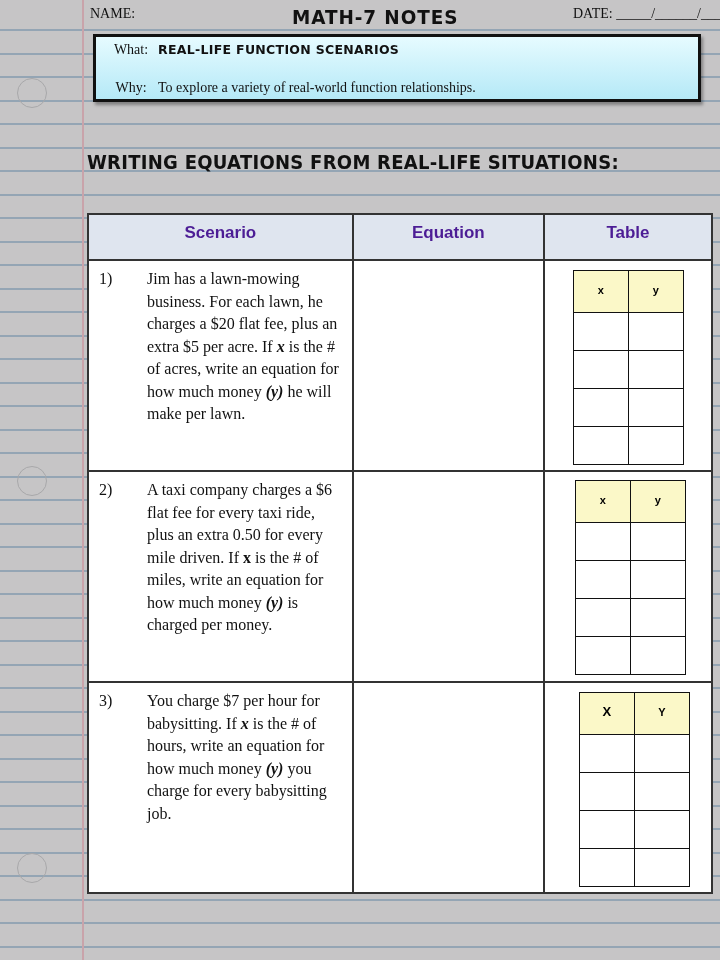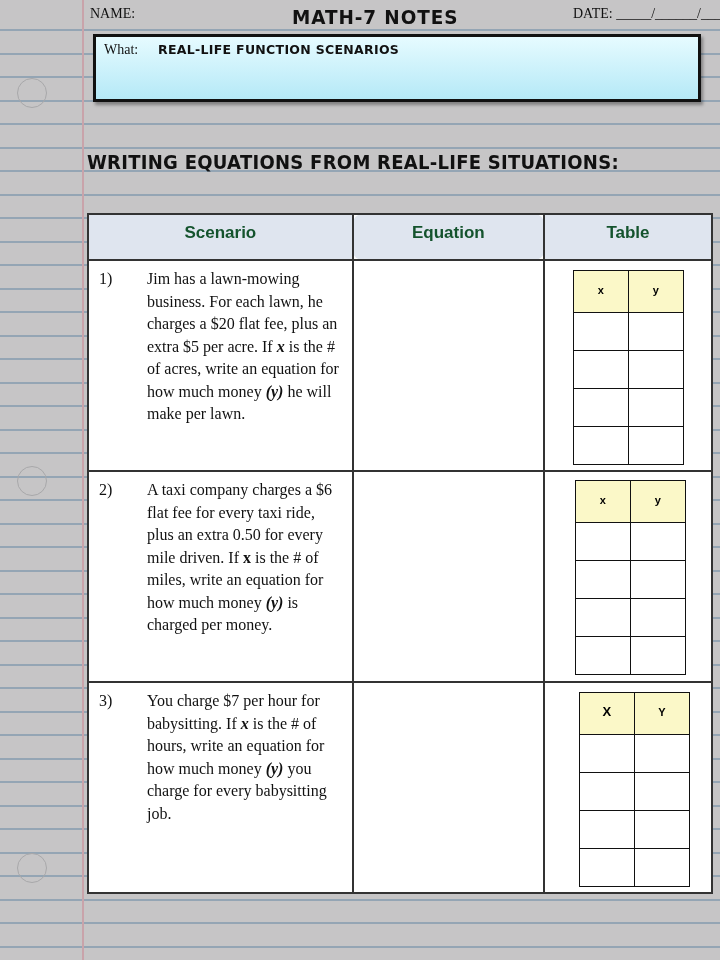--- a/index.html
+++ b/index.html
@@ -13,39 +13,39 @@
   .margin-line { position:absolute; left:82px; top:0; width:2px; height:960px; background:#c9a3aa; }
   .hole { position:absolute; left:17px; width:30px; height:30px; border:1.5px solid #a8a8aa; border-radius:50%; box-sizing:border-box; }
   .name-label { position:absolute; left:90px; top:6px; font-size:14px; color:#111; font-family:"Liberation Serif", serif; }
   .page-title { position:absolute; left:292px; top:5px; font-size:20px; font-weight:900; letter-spacing:1px; color:#111; font-family:"DejaVu Sans", sans-serif; transform:scaleX(0.92); transform-origin:left; }
   .date-label { position:absolute; left:537px; top:6px; font-size:14px; color:#111; font-family:"Liberation Serif", serif; white-space:nowrap;margin-left:36px; }
   .objective-box {
     position:absolute; left:93px; top:34px; width:608px; height:68px; box-sizing:border-box;
     border:3px solid #111; background:linear-gradient(to bottom,#e6fbff,#b5e9f7);
     box-shadow:2px 3px 3px rgba(0,0,0,0.35);
   }
-  .obj-row { position:absolute; left:8px; font-size:14px; color:#111; font-family:"Liberation Serif", serif; }
+  .obj-row { position:absolute; left:8px; font-size:14px; color:#111; font-family:"Liberation Serif", serif;text-align:center; }
   .obj-row .lbl { display:inline-block; width:54px; }
   .what-row { top:5px; }
   .why-row { top:43px; }
   .what-val { font-family:"DejaVu Sans", sans-serif; font-weight:900; font-size:12.5px; letter-spacing:0.3px; }
   .section-heading {
     position:absolute; left:87px; top:150px; font-size:20px; font-weight:900; color:#111;
     font-family:"DejaVu Sans", sans-serif; letter-spacing:0.3px; white-space:nowrap;
     transform:scaleX(0.9); transform-origin:left;
   }
   table.main {
     position:absolute; left:87px; top:213px; width:626px; border-collapse:collapse; background:#fff;
   }
   table.main th, table.main td { border:2px solid #333; padding:0; vertical-align:top; }
   table.main th {
-    background:#dfe5ef; height:46px; font-family:"Liberation Sans", sans-serif; font-size:17px; font-weight:bold; color:#14532d;
+    background:#dfe5ef; height:46px; font-family:"Liberation Sans", sans-serif; font-size:17px; font-weight:bold; color:#4c1d95;
     vertical-align:top; padding-top:8px; box-sizing:border-box;
   }
-  .col-s { width:263px; } .col-e { width:190px;border-radius:9px; } .col-t { width:167px;margin-left:36px; }
+  .col-s { width:263px; } .col-e { width:190px; } .col-t { width:167px;margin-left:36px; }
   tr.row td { height:209px; }
   .scenario { display:flex; padding:7px 8px 0 10px; font-size:16px; line-height:22.5px; color:#111; font-family:"Liberation Serif", serif; }
   .scenario .num { width:36px; flex:none; }
   .scenario .txt { flex:1;margin-left:12px; }
   .var { font-style:italic; font-weight:bold; }
   .tcell { position:relative; }
   table.xy { position:absolute; border-collapse:collapse; }
   table.xy td { border:1.5px solid #111; width:54px; height:37px; background:#fff; }
   table.xy td.h { background:#fbf8c8; height:37px; font-family:"Liberation Sans", sans-serif; font-weight:bold; font-size:11px; text-align:center; vertical-align:middle; padding-bottom:4px; }
 </style>
@@ -57,20 +57,23 @@
 <div class="hole" style="top:466px"></div>
 <div class="hole" style="top:853px"></div>
 
 <div class="name-label">NAME:</div>
 <div class="page-title">MATH-7 NOTES</div>
 <div class="date-label">DATE: _____/______/______</div>
 
 <div class="objective-box">
   <div class="obj-row what-row">
     <span class="lbl">What:</span><span class="what-val">REAL-LIFE FUNCTION SCENARIOS</span>
+  </div>
+  <div class="obj-row why-row">
+    <span class="lbl">Why:</span><span>To explore a variety of real-world function relationships.</span>
   </div>
 </div>
 
 <div class="section-heading">WRITING EQUATIONS FROM REAL-LIFE SITUATIONS:</div>
 
 <table class="main">
   <tbody>
       <tr>
     <th class="col-s">Scenario</th>
     <th class="col-e">Equation</th>

